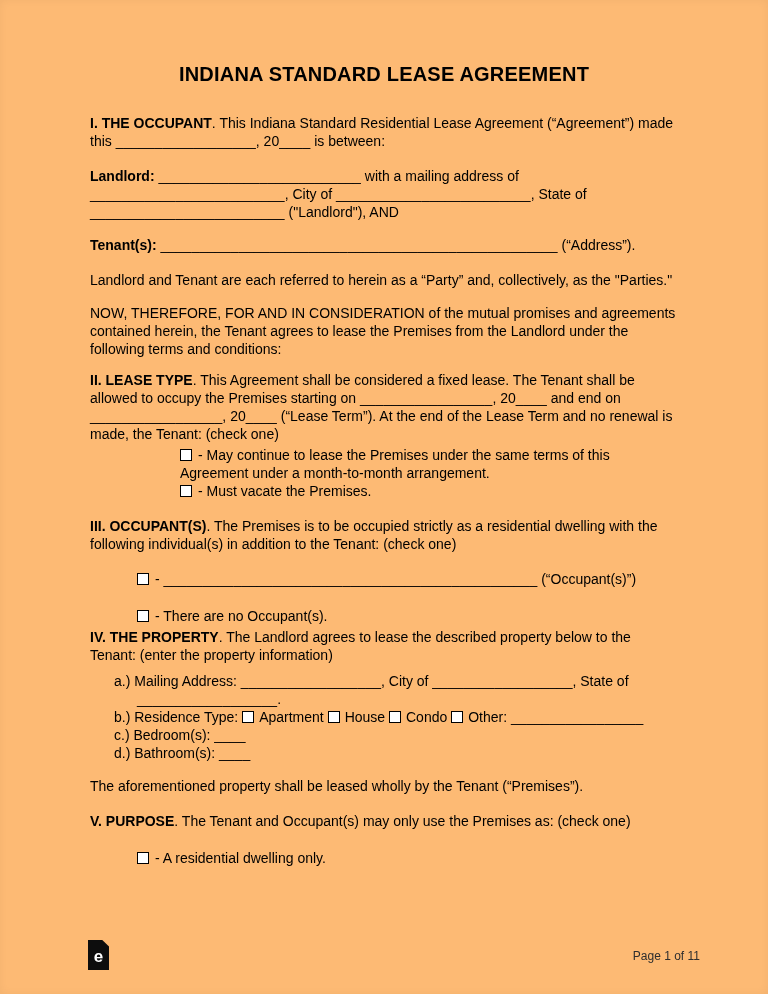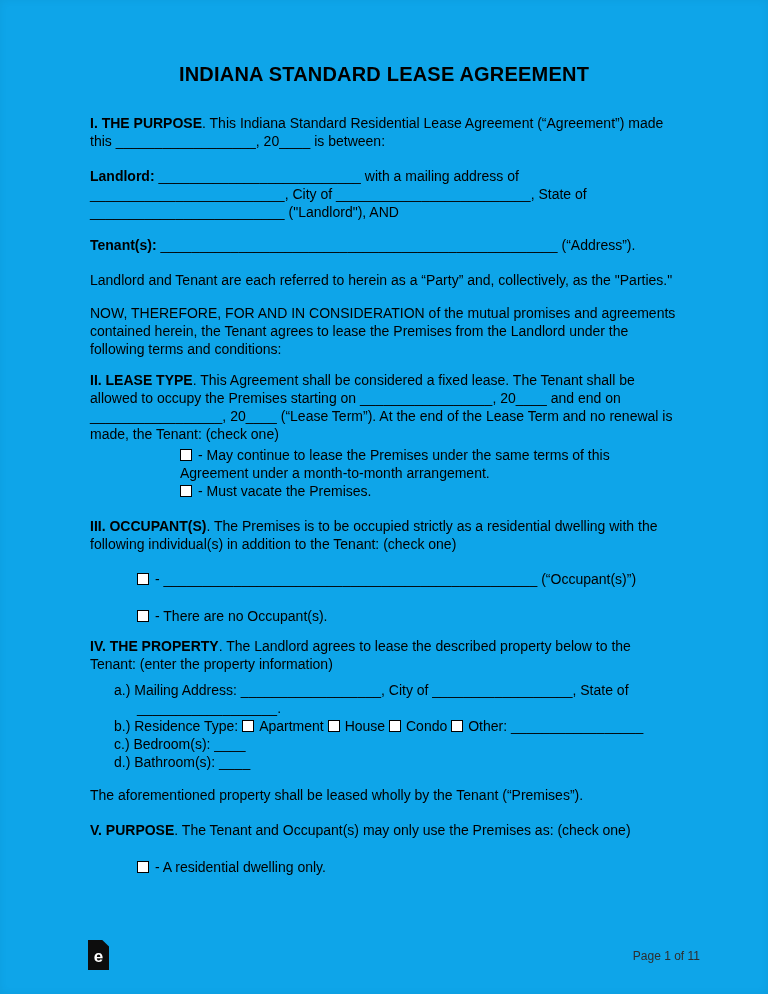--- a/index.html
+++ b/index.html
@@ -1,38 +1,38 @@
 <!DOCTYPE html>
 <html><head>
 <meta charset="utf-8">
 <style>
   html,body { margin:0; padding:0; background:#e9e9e9; }
   .page {
     position:relative;
     width:768px; height:994px;
     margin:0 auto;
-    background:#0ea5e9;
+    background:#fdba74;
     box-sizing:border-box;
     padding:62px 90px 0 90px;
     font-family:"Liberation Sans","DejaVu Sans",sans-serif;
     font-size:14px; line-height:18px; color:#000;
     box-shadow: inset 0 0 8px rgba(0,0,0,0.05);
     overflow:hidden;
   }
   .title {
     margin:0 0 28px 0;
     font-size:20px; line-height:24px;
     font-weight:bold; text-align:center;
     letter-spacing:0.2px;
   }
   p.para { margin:17px 0 0 0; }
   p.para.first { margin-top:0; }
   p.mt13 { margin-top:13px; }
   p.mt15 { margin-top:15px; }
-  p.mt19 { margin-top:12px; }
+  p.mt19 { margin-top:3px; }
   b { font-weight:bold; }
   .opt { margin:0; }
   .ind90 { margin-left:90px; }
   .ind47 { margin-left:47px; }
   .mt3  { margin-top:3px; }
   .mt17 { margin-top:17px; }
   .mt19b { margin-top:19px; }
   .cb {
     display:inline-block;
     width:10px; height:10px;
@@ -61,21 +61,21 @@
   }
   .pageno { font-size:12px; color:#2e2e2e; padding-top:7px; }
 </style>
 </head>
 <body>
 
 <div class="page">
 
   <h1 class="title">INDIANA STANDARD LEASE AGREEMENT</h1>
 
-  <p class="para first"><b>I. THE PURPOSE</b><span>. This Indiana Standard Residential Lease Agreement (“Agreement”) made this __________________, 20____ is between:</span></p>
+  <p class="para first"><b>I. THE OCCUPANT</b><span>. This Indiana Standard Residential Lease Agreement (“Agreement”) made this __________________, 20____ is between:</span></p>
 
   <p class="para"><b>Landlord:</b><span> __________________________ with a mailing address of _________________________, City of _________________________, State of _________________________ ("Landlord"), AND</span></p>
 
   <p class="para mt15"><b>Tenant(s):</b><span> ___________________________________________________ (“Address”).</span></p>
 
   <p class="para">Landlord and Tenant are each referred to herein as a “Party” and, collectively, as the "Parties."</p>
 
   <p class="para mt15">NOW, THEREFORE, FOR AND IN CONSIDERATION of the mutual promises and agreements contained herein, the Tenant agrees to lease the Premises from the Landlord under the following terms and conditions:</p>
 
   <p class="para mt13"><b>II. LEASE TYPE</b><span>. This Agreement shall be considered a fixed lease. The Tenant shall be allowed to occupy the Premises starting on _________________, 20____ and end on _________________, 20____ (“Lease Term”). At the end of the Lease Term and no renewal is made, the Tenant: (check one)</span></p>

